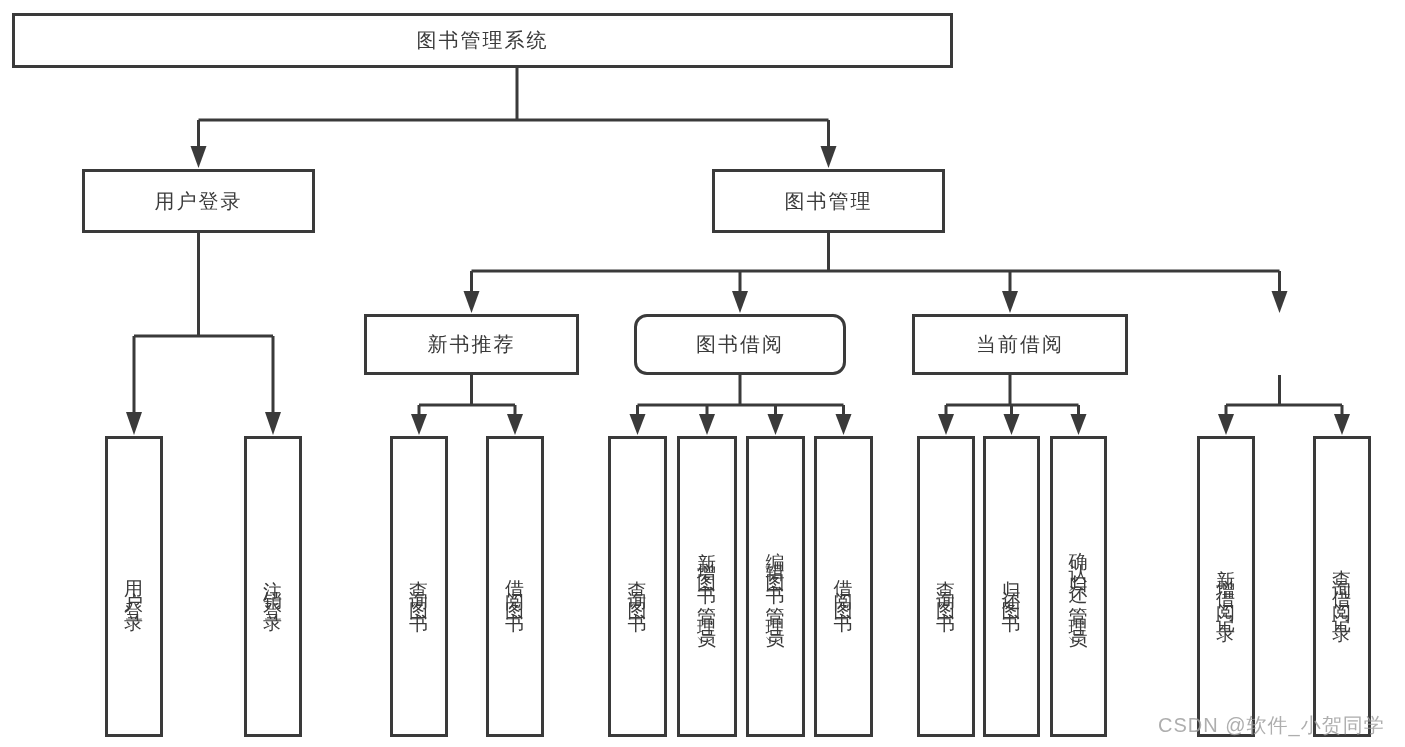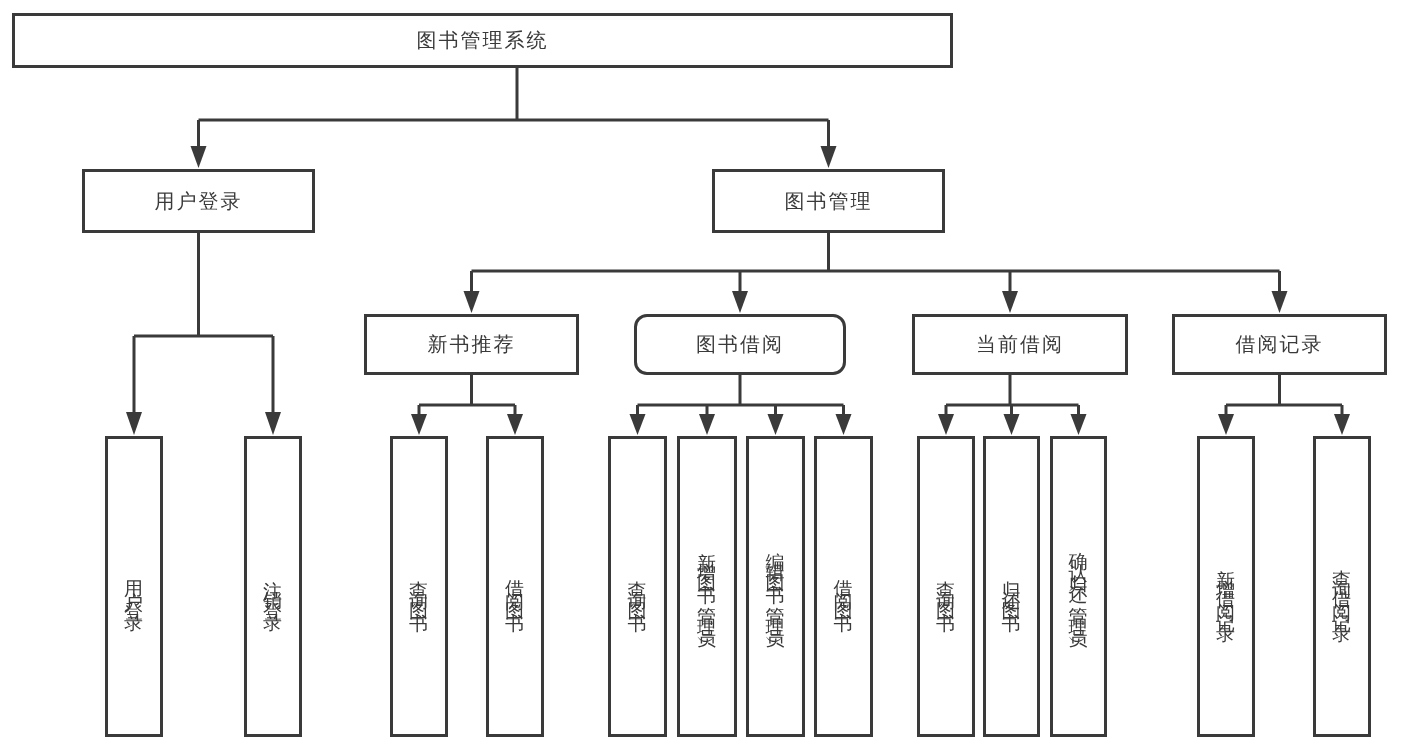--- a/index.html
+++ b/index.html
@@ -151,23 +151,20 @@
 
   <div class="node hnode b-book-mgmt">
     <span>图书管理</span>
   </div>
   <div class="node hnode b-book-borrow">
     <span>图书借阅</span>
   </div>
   <div class="node hnode b-current">
     <span>当前借阅</span>
   </div>
-  <div class="node hnode b-record">
-    <span>借阅记录</span>
-  </div>
 
   <div class="node vnode v1">
     <span class="vtext">用户登录</span>
   </div>
   <div class="node vnode v2">
     <span class="vtext">注销登录</span>
   </div>
 
   <div class="node vnode v3">
     <span class="vtext">查询图书</span>
@@ -199,13 +196,14 @@
     <span class="vtext">确认归还（管理员）</span>
   </div>
 
   <div class="node vnode v12">
     <span class="vtext">新增借阅记录</span>
   </div>
   <div class="node vnode v13">
     <span class="vtext">查询借阅记录</span>
   </div>
 
+  <div class="watermark">CSDN @软件_小贺同学</div>
 </div>
 
 </body></html>

